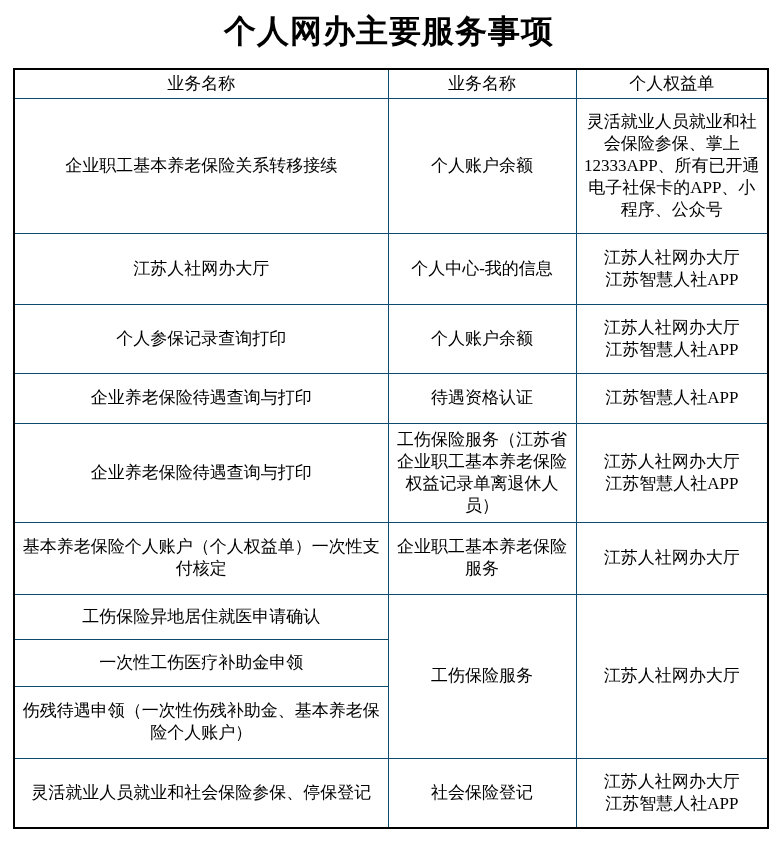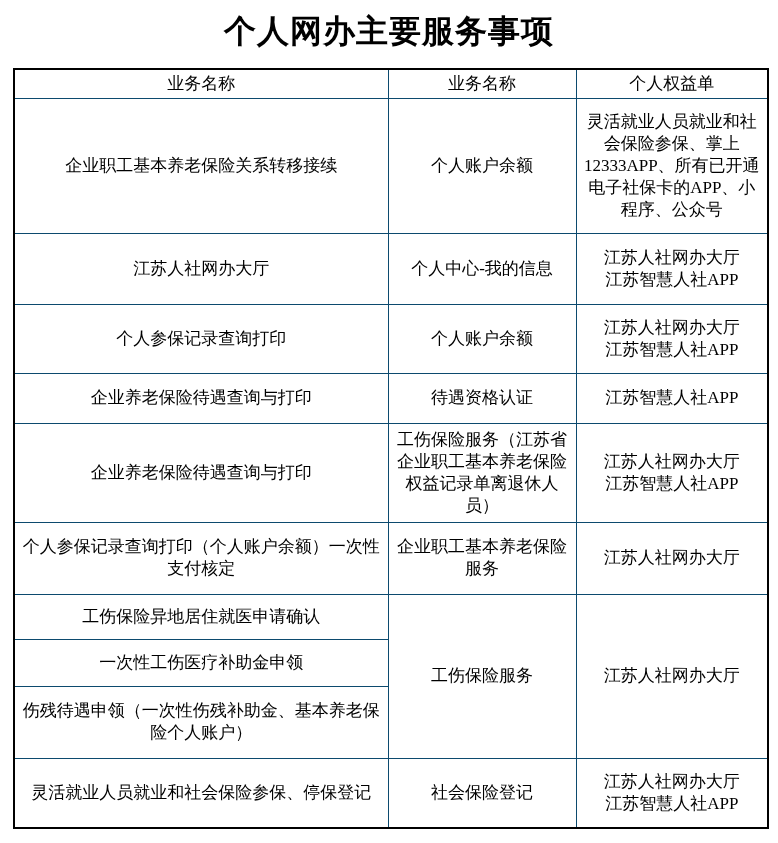--- a/index.html
+++ b/index.html
@@ -99,21 +99,21 @@
         <td>待遇资格认证</td>
         <td>江苏智慧人社APP</td>
       </tr>
       <tr class="h99">
         <td>企业养老保险待遇查询与打印</td>
         <td>工伤保险服务（江苏省企业职工基本养老保险权益记录单离退休人员）</td>
         <td>江苏人社网办大厅
 江苏智慧人社APP</td>
       </tr>
       <tr class="h72">
-        <td>个人参保记录查询打印（个人账户余额）一次性支付核定</td>
+        <td>基本养老保险个人账户（个人权益单）一次性支付核定</td>
         <td>企业职工基本养老保险服务</td>
         <td>江苏人社网办大厅</td>
       </tr>
       <tr class="h45">
         <td>工伤保险异地居住就医申请确认</td>
         <td rowspan="3">工伤保险服务</td>
         <td rowspan="3">江苏人社网办大厅</td>
       </tr>
       <tr class="h47">
         <td>一次性工伤医疗补助金申领</td>

